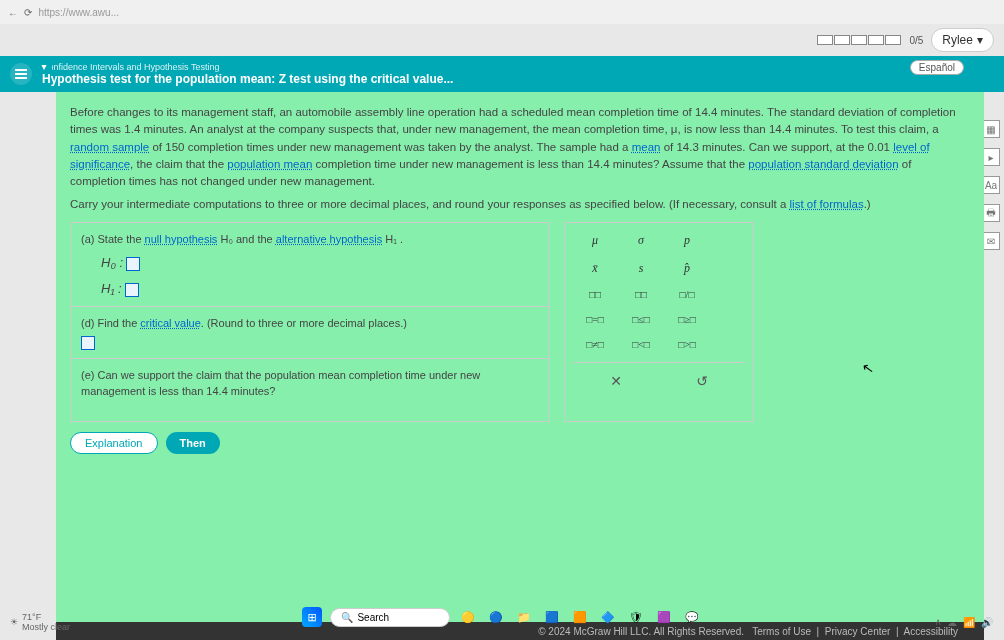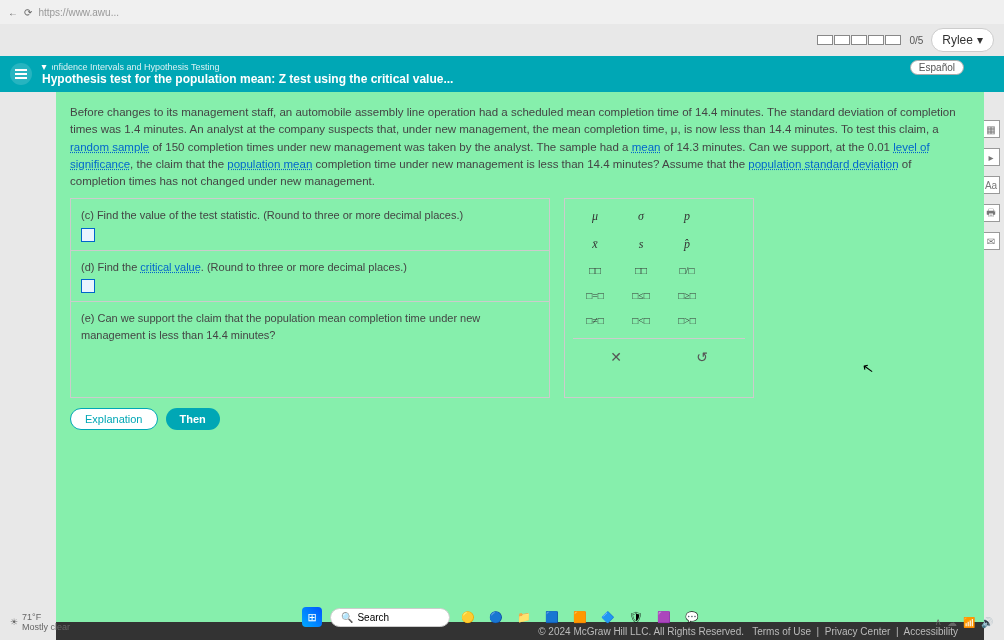--- a/index.html
+++ b/index.html
@@ -93,26 +93,30 @@
   <div>▸</div>
   <div>Aa</div>
   <div>🖶</div>
   <div>✉</div>
 </div>
 
 <div class="content">
   <p>
     <span>Before changes to its management staff, an automobile assembly line operation had a scheduled mean completion time of 14.4 minutes. The standard deviation of completion times was 1.4 minutes. An analyst at the company suspects that, under new management, the mean completion time, μ, is now less than 14.4 minutes. To test this claim, a </span><span class="link">random sample</span><span> of 150 completion times under new management was taken by the analyst. The sample had a </span><span class="link">mean</span><span> of 14.3 minutes. Can we support, at the 0.01 </span><span class="link">level of significance</span><span>, the claim that the </span><span class="link">population mean</span><span> completion time under new management is less than 14.4 minutes? Assume that the </span><span class="link">population standard deviation</span><span> of completion times has not changed under new management.</span>
   </p>
+  <p style="margin-top:6px">
+    <span>Carry your intermediate computations to three or more decimal places, and round your responses as specified below. (If necessary, consult a </span><span class="link">list of formulas</span><span>.)</span>
+  </p>
 
   <div class="work-area">
     <div class="steps">
       <div class="step">
-        <span>(c) Find the value of the test statistic. (Round to three or more decimal places.)</span><br>
-        <span class="inbox" style="margin-top:4px"></span>
+        <span>(a) State the </span><span class="link">null hypothesis</span><span> H₀ and the </span><span class="link">alternative hypothesis</span><span> H₁ .</span>
+        <div class="hyp"><span>H₀ :</span> <span class="inbox"></span></div>
+        <div class="hyp"><span>H₁ :</span> <span class="inbox"></span></div>
       </div>
       <div class="step">
         <span>(d) Find the </span><span class="link">critical value</span><span>. (Round to three or more decimal places.)</span><br>
         <span class="inbox" style="margin-top:4px"></span>
       </div>
       <div class="step">
         <span>(e) Can we support the claim that the population mean completion time under new management is less than 14.4 minutes?</span>
       </div>
     </div>
 

